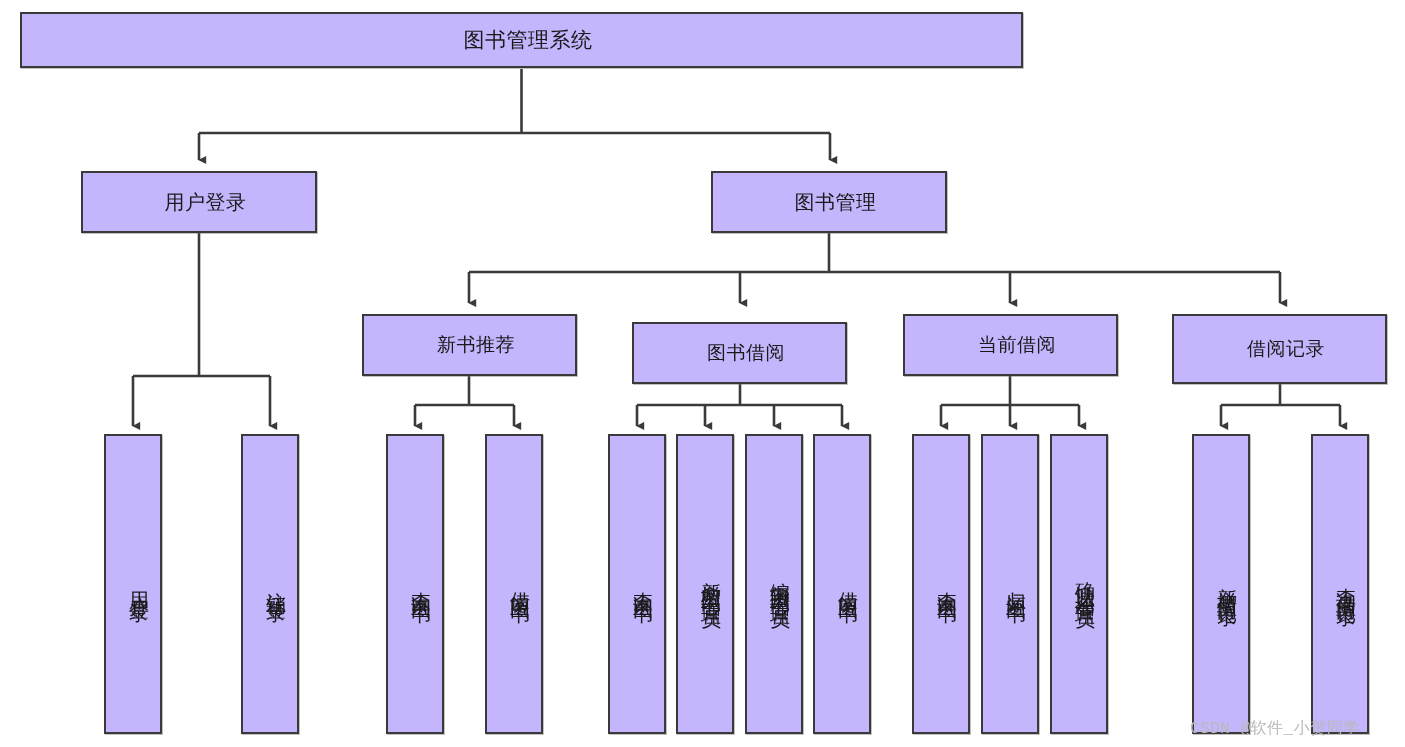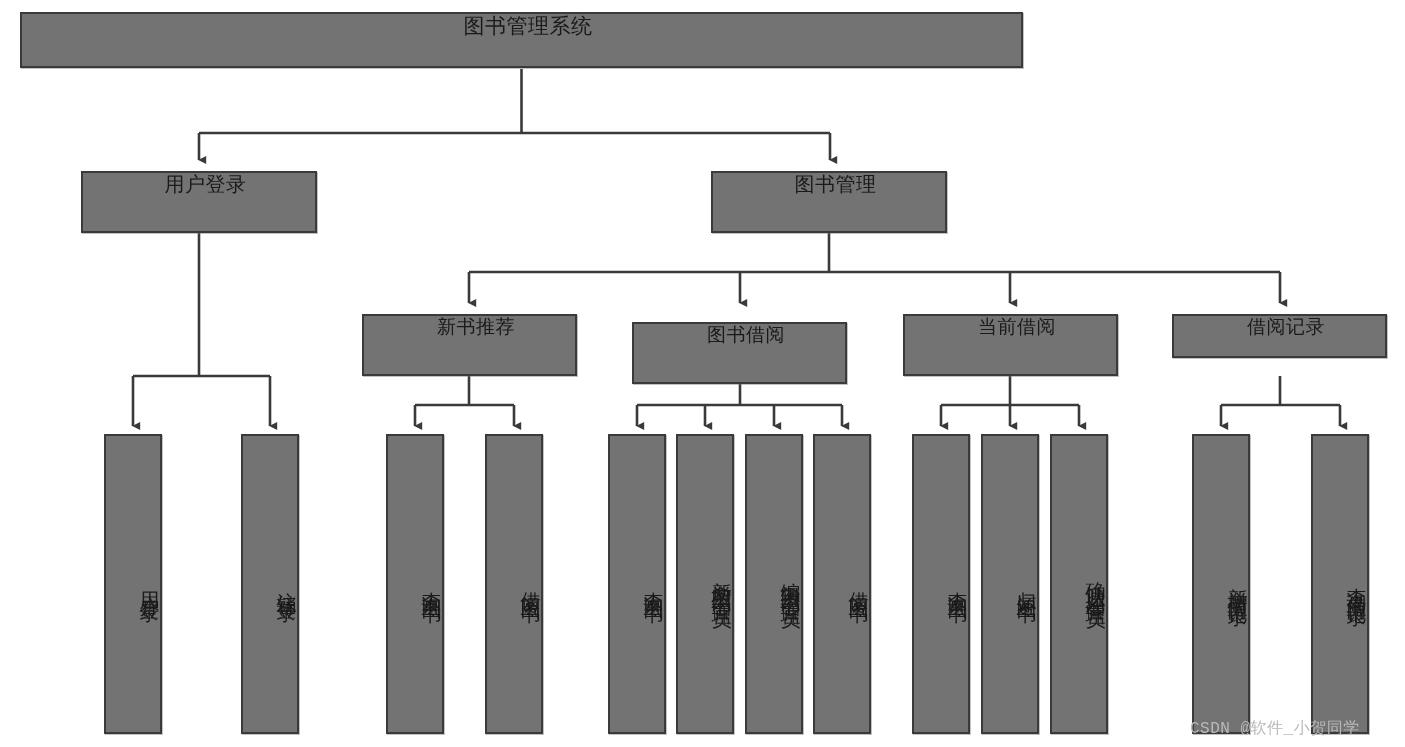--- a/index.html
+++ b/index.html
@@ -22,23 +22,23 @@
     position: absolute;
     left: 0;
     top: 0;
     width: 1405px;
     height: 747px;
   }
   .node-box {
     position: absolute;
     box-sizing: border-box;
     border: 2.5px solid #3a3a3a;
-    background: #737373;
+    background: #c4b5fd;
     display: flex;
-    align-items: flex-start;
+    align-items: center;
     justify-content: center;
     color: #1a1a1a;
     box-shadow: 1px 1px 0 rgba(120,120,120,0.45);
     padding-left: 13px;
   }
   .node-label {
     display: block;
     text-align: center;
     line-height: 1.12;
     letter-spacing: 0.5px;
@@ -148,21 +148,21 @@
   </div>
 
   <div class="node-box node-l3" style="left:632px; top:314px; width:215px; height:62px;margin-top:8px;">
     <span class="node-label">图书借阅</span>
   </div>
 
   <div class="node-box node-l3" style="left:903px; top:314px; width:215px; height:62px;">
     <span class="node-label">当前借阅</span>
   </div>
 
-  <div class="node-box node-l3" style="left:1172px; top:314px; width:215px; height:44px;">
+  <div class="node-box node-l3" style="left:1172px; top:314px; width:215px; height:70px;">
     <span class="node-label">借阅记录</span>
   </div>
 
   <div class="node-box node-leaf" style="left:104px; top:434px; width:58px; height:300px;">
     <span class="node-label">用户登录</span>
   </div>
 
   <div class="node-box node-leaf" style="left:241px; top:434px; width:58px; height:300px;">
     <span class="node-label">注销登录</span>
   </div>

